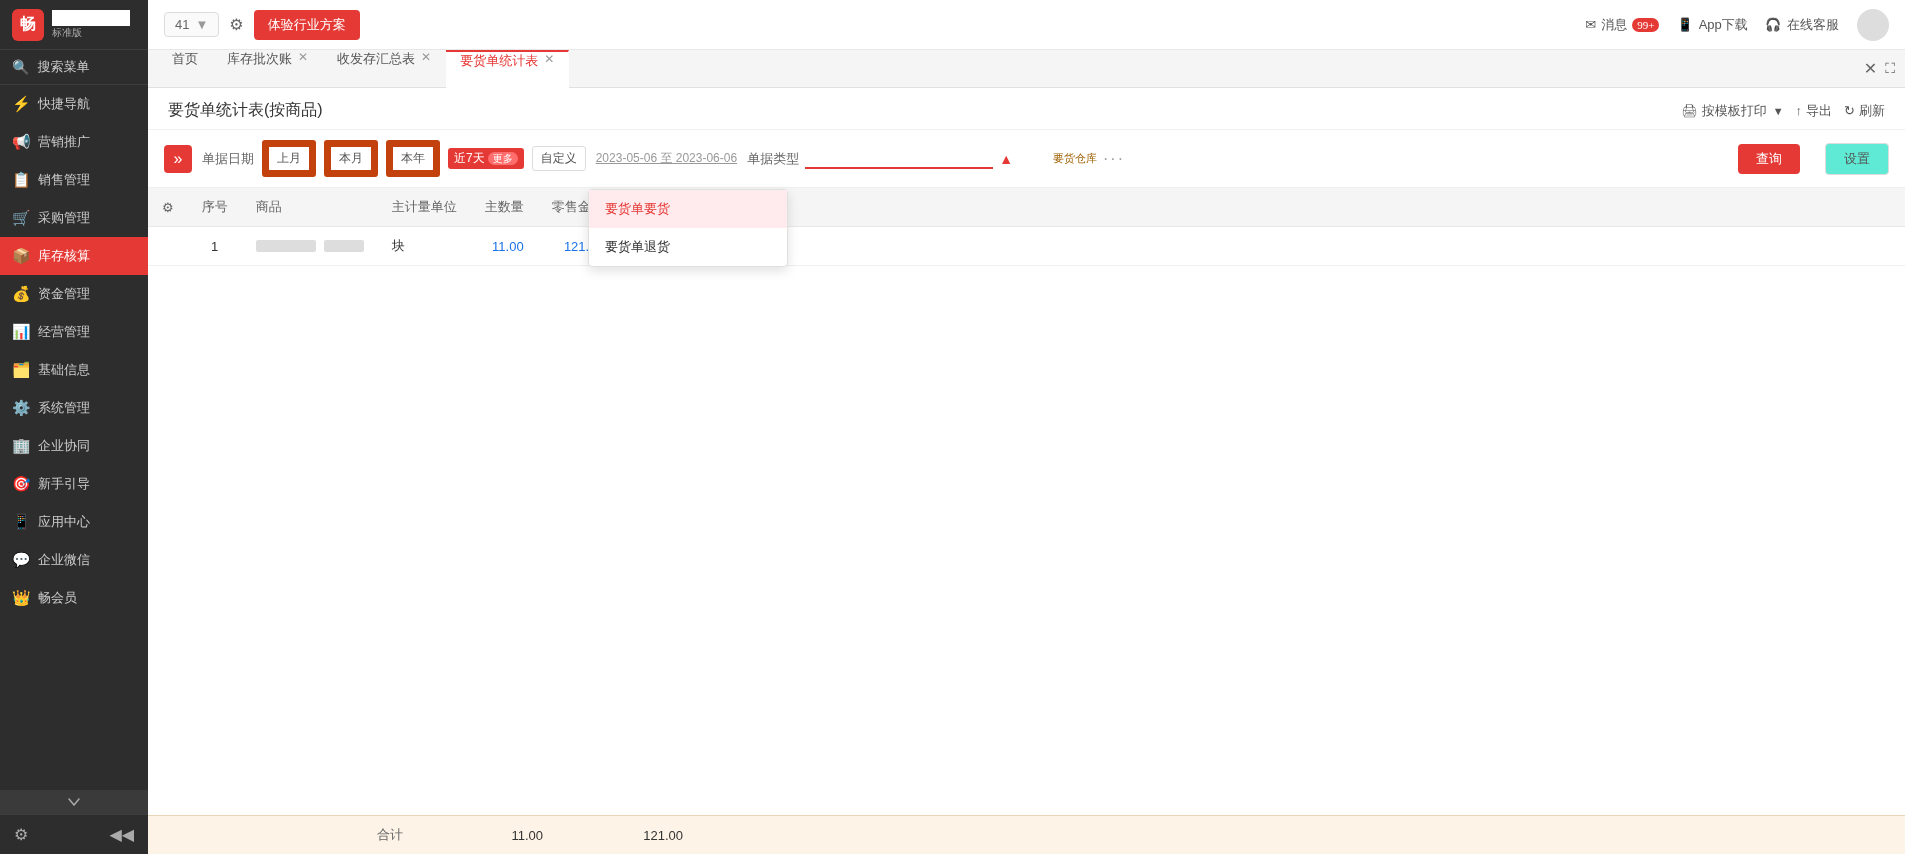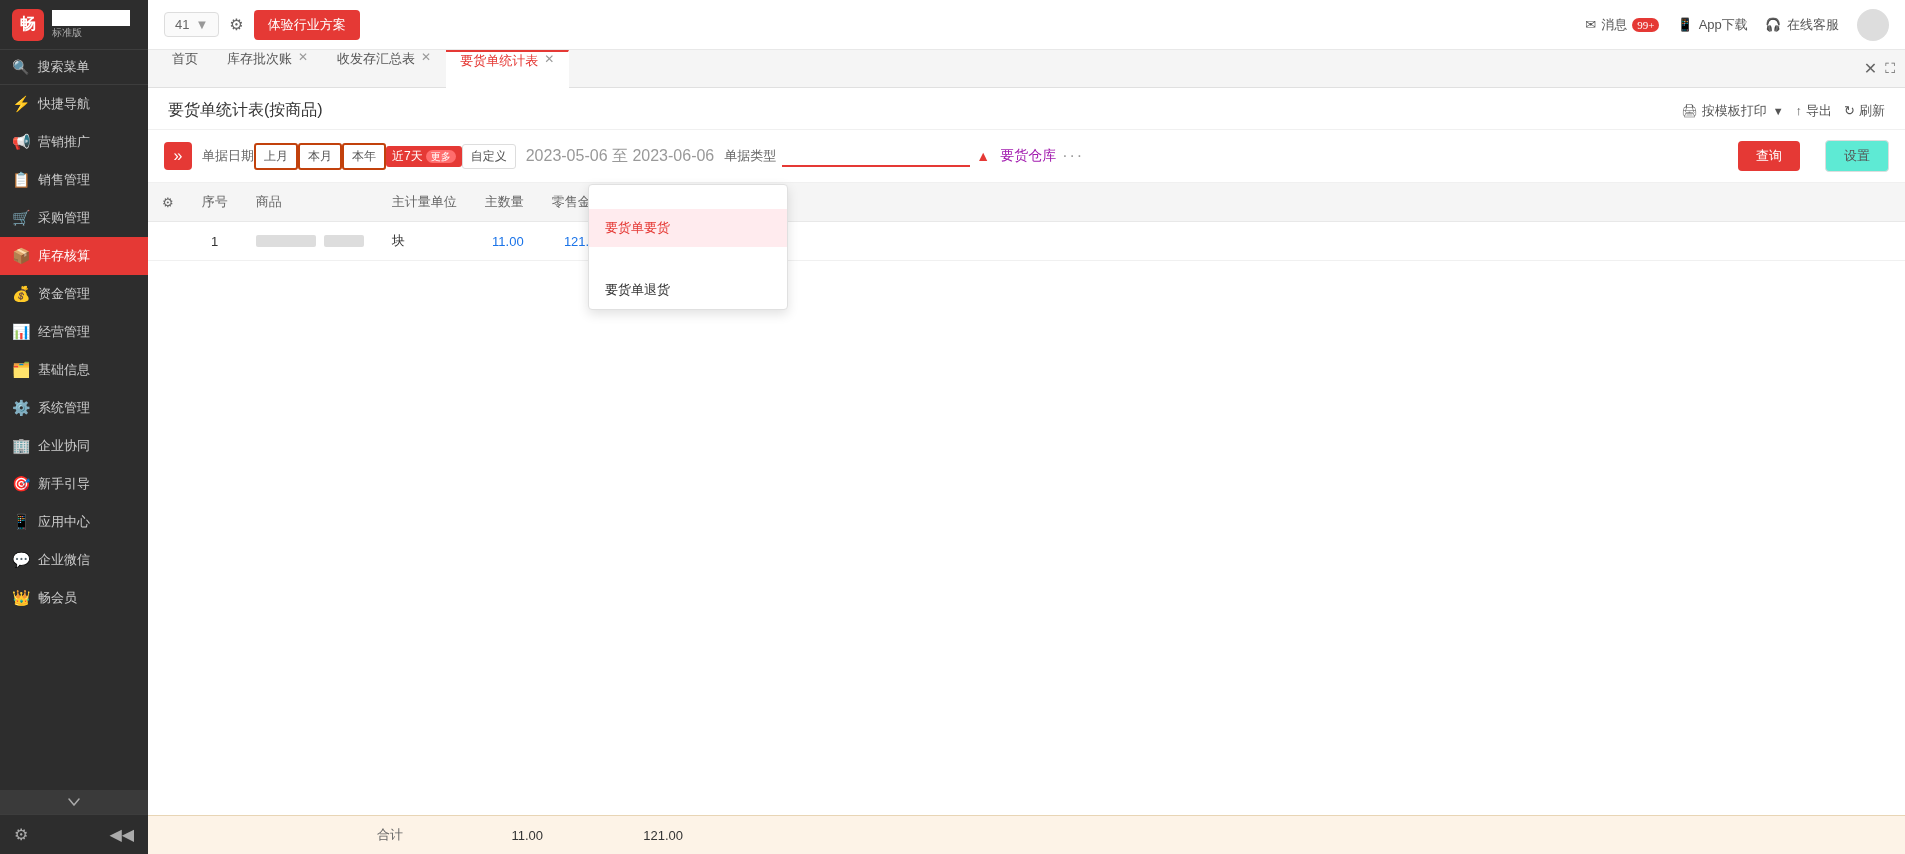--- a/index.html
+++ b/index.html
@@ -272,29 +272,30 @@
       cursor: pointer;
       display: flex;
       align-items: center;
       justify-content: center;
       font-size: 14px;
       flex-shrink: 0;
     }
     .filter-group {
       display: flex;
       align-items: center;
+      gap: 8px;
     }
     .filter-label {
       color: #666;
       font-size: 13px;
       white-space: nowrap;
     }
     .date-btn {
       padding: 3px 8px;
-      border: 2px solid #c2410c;
+      border: 7px solid #c2410c;
       border-radius: 3px;
       cursor: pointer;
       font-size: 12px;
       color: #555;
       background: #fff;
     }
     .date-range-badge {
       background: #e53935;
       color: #fff;
       border-radius: 3px;
@@ -304,23 +305,24 @@
     }
     .date-custom {
       padding: 3px 8px;
       border: 1px solid #ddd;
       border-radius: 3px;
       cursor: pointer;
       font-size: 12px;
       color: #555;
     }
     .date-range-text {
-      font-size: 16px;
+      font-size: 12px;
       color: #999;
       white-space: nowrap;
+      text-decoration: underline;
     }
     .filter-select-group {
       display: flex;
       align-items: center;
       gap: 6px;
       position: relative;
     }
     .filter-select-label {
       color: #666;
       font-size: 13px;
@@ -337,21 +339,21 @@
     .filter-select-arrow {
       cursor: pointer;
       color: #e53935;
       font-size: 14px;
     }
     .filter-warehouse-group {
       display: flex;
       align-items: center;
       gap: 6px;
     }
-    .filter-warehouse-label { color: #a21caf; font-size: 14px; }
+    .filter-warehouse-label { color: #a16207; font-size: 11px; margin-left: 30px; }
     .filter-warehouse-dots { color: #999; cursor: pointer; font-size: 16px; letter-spacing: 2px; }
     .filter-actions {
       margin-left: auto;
       display: flex;
       align-items: center;
       gap: 25px;
     }
     .btn-query {
       background: #e53935;
       color: #fff;
@@ -382,21 +384,20 @@
       box-shadow: 0 4px 12px rgba(0,0,0,0.12);
       width: 200px;
       z-index: 100;
       margin-top: 2px;
     }
     .dropdown-item {
       padding: 10px 16px;
       cursor: pointer;
       font-size: 13px;
       color: #333;
-      margin-top: 24px;
     }
     .dropdown-item.selected {
       background: #ffebee;
       color: #e53935;
     }
 
     
     .table-container {
       padding: 0;
       overflow: auto;

